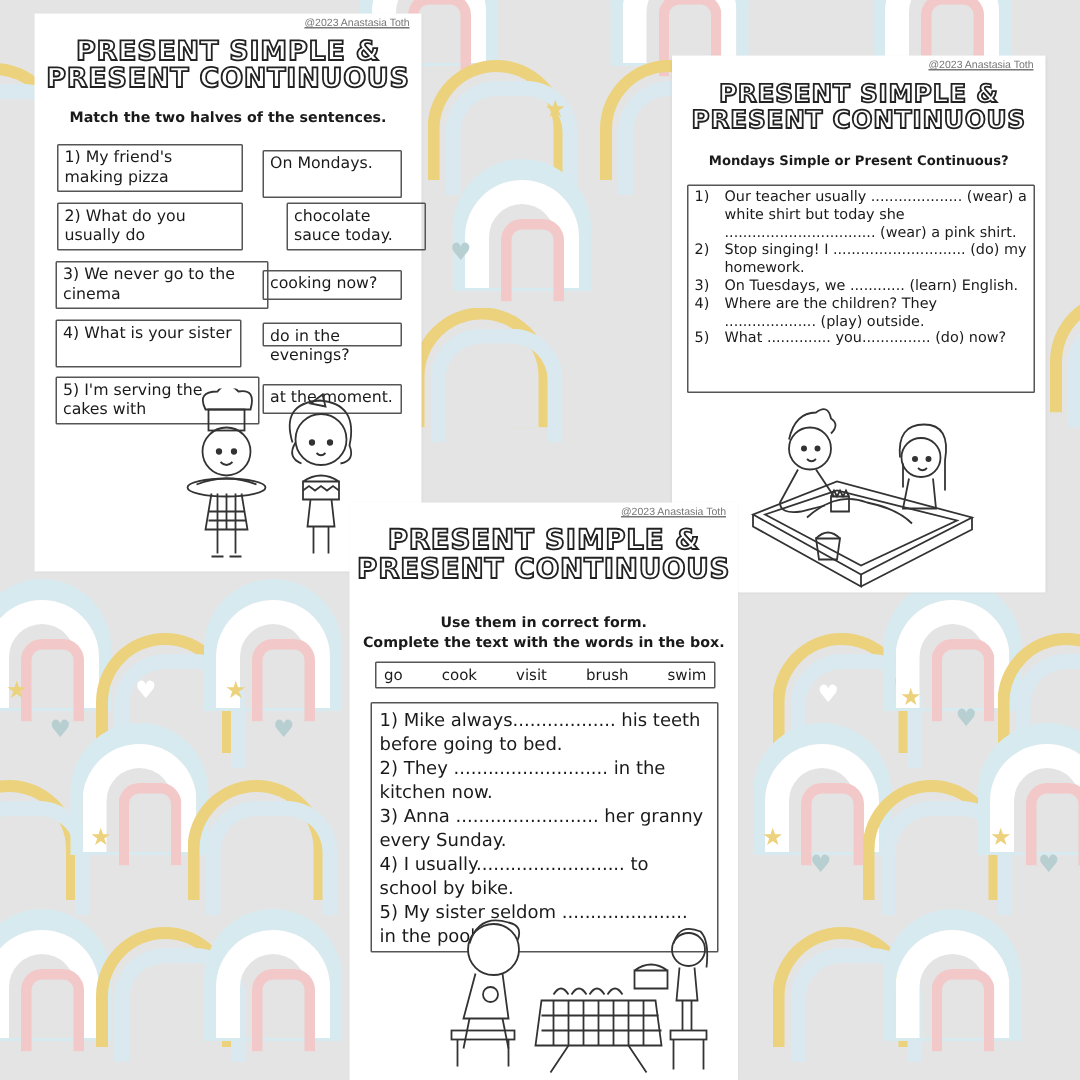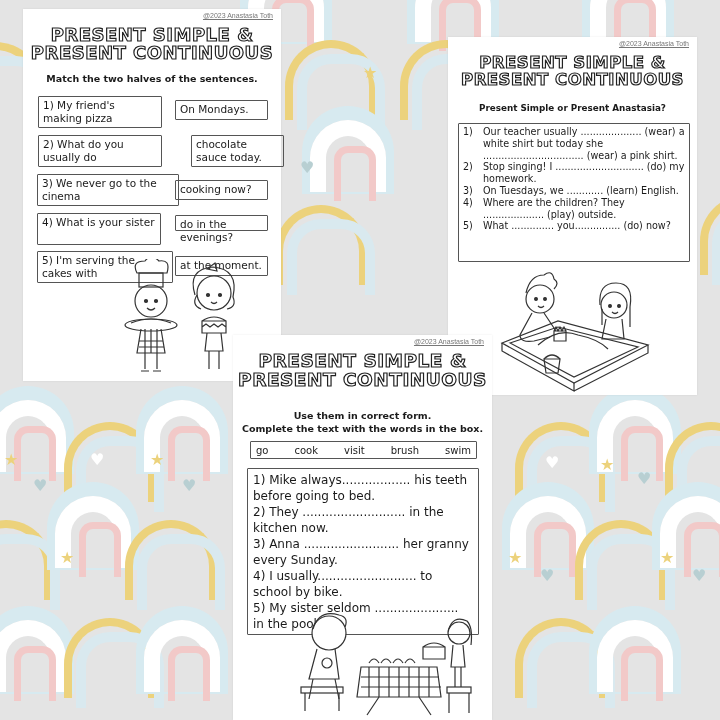--- a/index.html
+++ b/index.html
@@ -164,21 +164,21 @@
     <div>PRESENT CONTINUOUS</div>
   </div>
   <div class="subtitle">Match the two halves of the sentences.</div>
 
   <div class="box" style="left:15px;top:87px;width:124px;height:32px">1) My friend's making pizza</div>
   <div class="box" style="left:15px;top:126px;width:124px;height:32px">2) What do you usually do</div>
   <div class="box" style="left:14px;top:165px;width:142px;height:32px">3) We never go to the cinema</div>
   <div class="box" style="left:14px;top:204px;width:124px;height:32px">4) What is your sister</div>
   <div class="box" style="left:14px;top:242px;width:136px;height:32px">5) I'm serving the cakes with</div>
 
-  <div class="box" style="left:152px;top:91px;width:93px;height:20px">On Mondays.</div>
+  <div class="box" style="left:152px;top:91px;width:93px;height:32px">On Mondays.</div>
   <div class="box" style="left:168px;top:126px;width:93px;height:32px">chocolate sauce today.</div>
   <div class="box" style="left:152px;top:171px;width:93px;height:20px">cooking now?</div>
   <div class="box" style="left:152px;top:206px;width:93px;height:16px">do in the evenings?</div>
   <div class="box" style="left:152px;top:247px;width:93px;height:20px">at the moment.</div>
 
   <div class="illus" style="left:86px;top:250px;width:150px;height:120px">
     <svg viewBox="0 0 150 120" fill="none" stroke="#333" stroke-width="1.2">
 
       <path d="M28 14 q-6-12 8-12 q6-8 14 0 q12-2 8 12 z"></path>
       <rect x="30" y="14" width="24" height="14"></rect>
@@ -208,21 +208,21 @@
     </svg>
   </div>
 </div>
 
 <div class="sheet" id="sheet2">
   <span class="copyright">@2023 Anastasia Toth</span>
   <div class="title">
     <div>PRESENT SIMPLE &amp;</div>
     <div>PRESENT CONTINUOUS</div>
   </div>
-  <div class="subtitle">Present Simple or Present Anastasia?</div>
+  <div class="subtitle">Mondays Simple or Present Continuous?</div>
 
   <div class="box list-box">
     <div class="num-item">
       <span class="n">1)</span>
       <span class="t">Our teacher usually .................... (wear) a white shirt but today she ................................. (wear) a pink shirt.</span>
     </div>
     <div class="num-item">
       <span class="n">2)</span>
       <span class="t">Stop singing! I ............................. (do) my homework.</span>
     </div>

